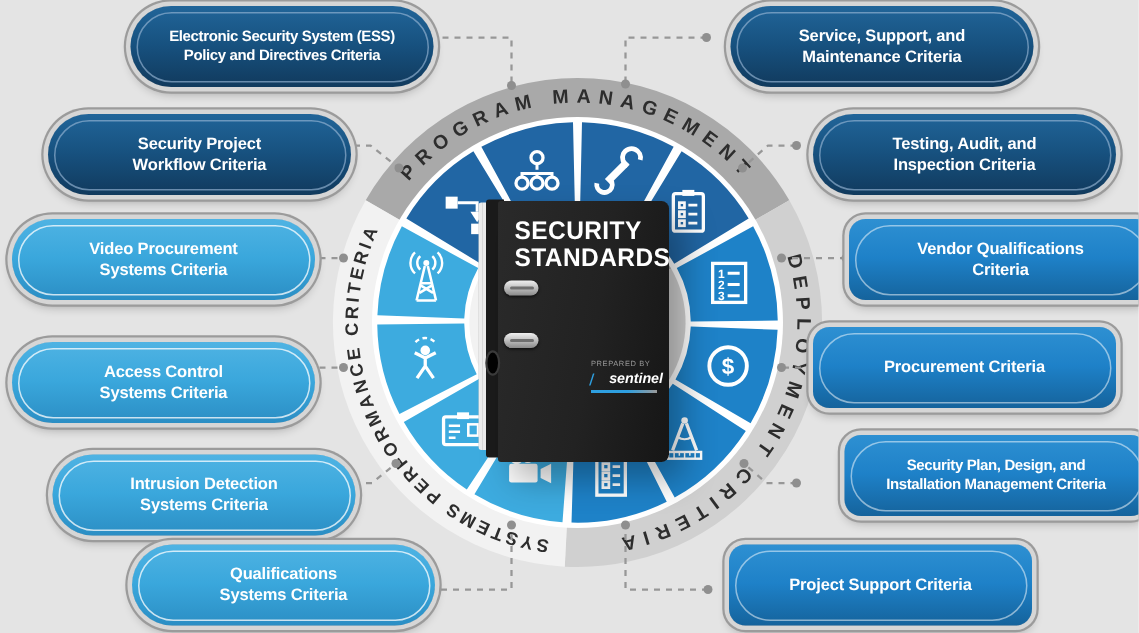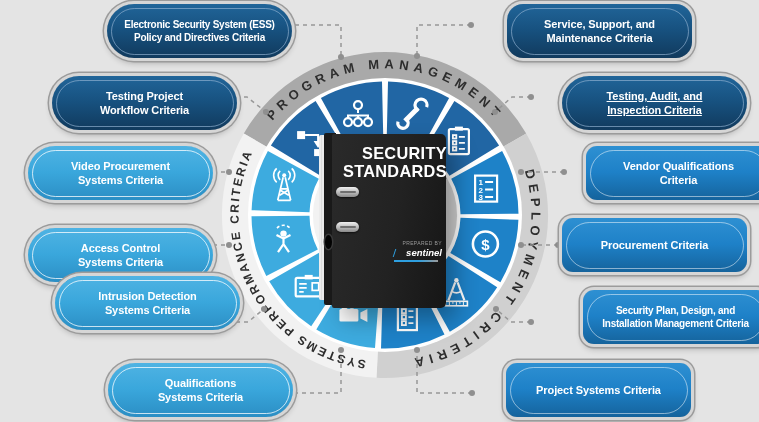--- a/index.html
+++ b/index.html
@@ -5,44 +5,43 @@
   html,body{margin:0;padding:0;}
   #stage{
     position:relative; width:759px; height:422px;
     background:#e4e4e4; overflow:hidden;
     font-family:"Liberation Sans", sans-serif;
   }
   #ring-svg{position:absolute; left:0; top:0; z-index:1;}
 
   
   .pill{
-    position:absolute; height:54px; width:185px; z-index:3;
+    position:absolute; height:54px; width:202px; z-index:3;
     border-radius:28px; box-sizing:border-box;
     display:flex; align-items:center; justify-content:center;
     text-align:center; color:#fff; font-weight:700;
     font-size:11px; line-height:1.3; letter-spacing:-0.1px;
     white-space:pre-line; padding:0 16px;
     box-shadow:0 0 0 3px #d6d6d6, 0 0 0 4.5px #9b9b9b, 0 4px 7px rgba(0,0,0,.32);
-    margin-left:20px;
   }
   .pill.dense{font-size:10px; letter-spacing:-0.25px;}
   .pill::before{
     content:''; position:absolute; inset:3.5px;
     border-radius:24px; border:1.5px solid rgba(255,255,255,.55);
     pointer-events:none;
   }
   .pill.dark{background:linear-gradient(180deg,#216599 0%,#17517f 48%,#113a5d 100%);}
   .pill.dark::before{border-color:rgba(150,182,212,.65);}
   .pill.medium{background:linear-gradient(180deg,#2e90d2 0%,#1e81c8 48%,#15639c 100%);border-radius:11px;}
   .pill.medium::before{border-color:rgba(255,255,255,.5);}
   .pill.light{background:linear-gradient(180deg,#4fb3e3 0%,#3aa7dc 48%,#2b8ec4 100%);}
   .pill.light::before{border-color:rgba(255,255,255,.75);}
 
   
-  .binder{position:absolute; left:319px; top:132px; width:127px; height:176px; z-index:2;text-align:right;}
+  .binder{position:absolute; left:319px; top:132px; width:127px; height:176px; z-index:2;}
   .binder-pages{
     position:absolute; left:0; top:3px; bottom:8px; width:9px;
     background:repeating-linear-gradient(90deg,#ededed 0,#ededed 2px,#cfcfcf 3px);
     border-radius:2px 0 0 2px;
   }
   .binder-spine{position:absolute; left:5px; top:1px; bottom:3px; width:12px;
     background:#1b1b1b; border-radius:2px 0 0 2px;}
   .binder-hole{position:absolute; left:6px; top:103px; width:7px; height:14px;
     border-radius:50%; background:#020202; box-shadow:0 0 0 1.5px #3a3a3a; z-index:4;}
   .binder-cover{
@@ -239,34 +238,34 @@
         </div>
         <div class="brand-rule"></div>
       </div>
     </div>
     <div class="binder-hole"></div>
   </div>
 
   <div id="pills">
       <div class="pill dark dense" style="left: 87px; top: 4px;">Electronic Security System (ESS)
 Policy and Directives Criteria</div>
-      <div class="pill dark" style="left: 32px; top: 76px;">Testing Project
+      <div class="pill dark" style="left: 32px; top: 76px;">Security Project
 Workflow Criteria</div>
       <div class="pill light" style="left: 8px; top: 146px;">Video Procurement
 Systems Criteria</div>
       <div class="pill light" style="left: 8px; top: 228px;">Access Control
 Systems Criteria</div>
-      <div class="pill light" style="left: 35px; top: 276px;">Intrusion Detection
+      <div class="pill light" style="left: 35px; top: 303px;">Intrusion Detection
 Systems Criteria</div>
       <div class="pill light" style="left: 88px; top: 363px;">Qualifications
 Systems Criteria</div>
-      <div class="pill dark" style="left: 487px; top: 4px; border-radius: 16px;">Service, Support, and
+      <div class="pill dark" style="left: 487px; top: 4px;">Service, Support, and
 Maintenance Criteria</div>
-      <div class="pill dark" style="left: 542px; top: 76px; text-decoration: underline;">Testing, Audit, and
+      <div class="pill dark" style="left: 542px; top: 76px;">Testing, Audit, and
 Inspection Criteria</div>
       <div class="pill medium" style="left: 566px; top: 146px;">Vendor Qualifications
 Criteria</div>
       <div class="pill medium" style="left: 542px; top: 218px;">Procurement Criteria</div>
       <div class="pill medium dense" style="left: 563px; top: 290px;">Security Plan, Design, and
 Installation Management Criteria</div>
-      <div class="pill medium" style="left: 486px; top: 363px;">Project Systems Criteria</div>
+      <div class="pill medium" style="left: 486px; top: 363px;">Project Support Criteria</div>
     </div>
 </div>
 
 </body></html>

